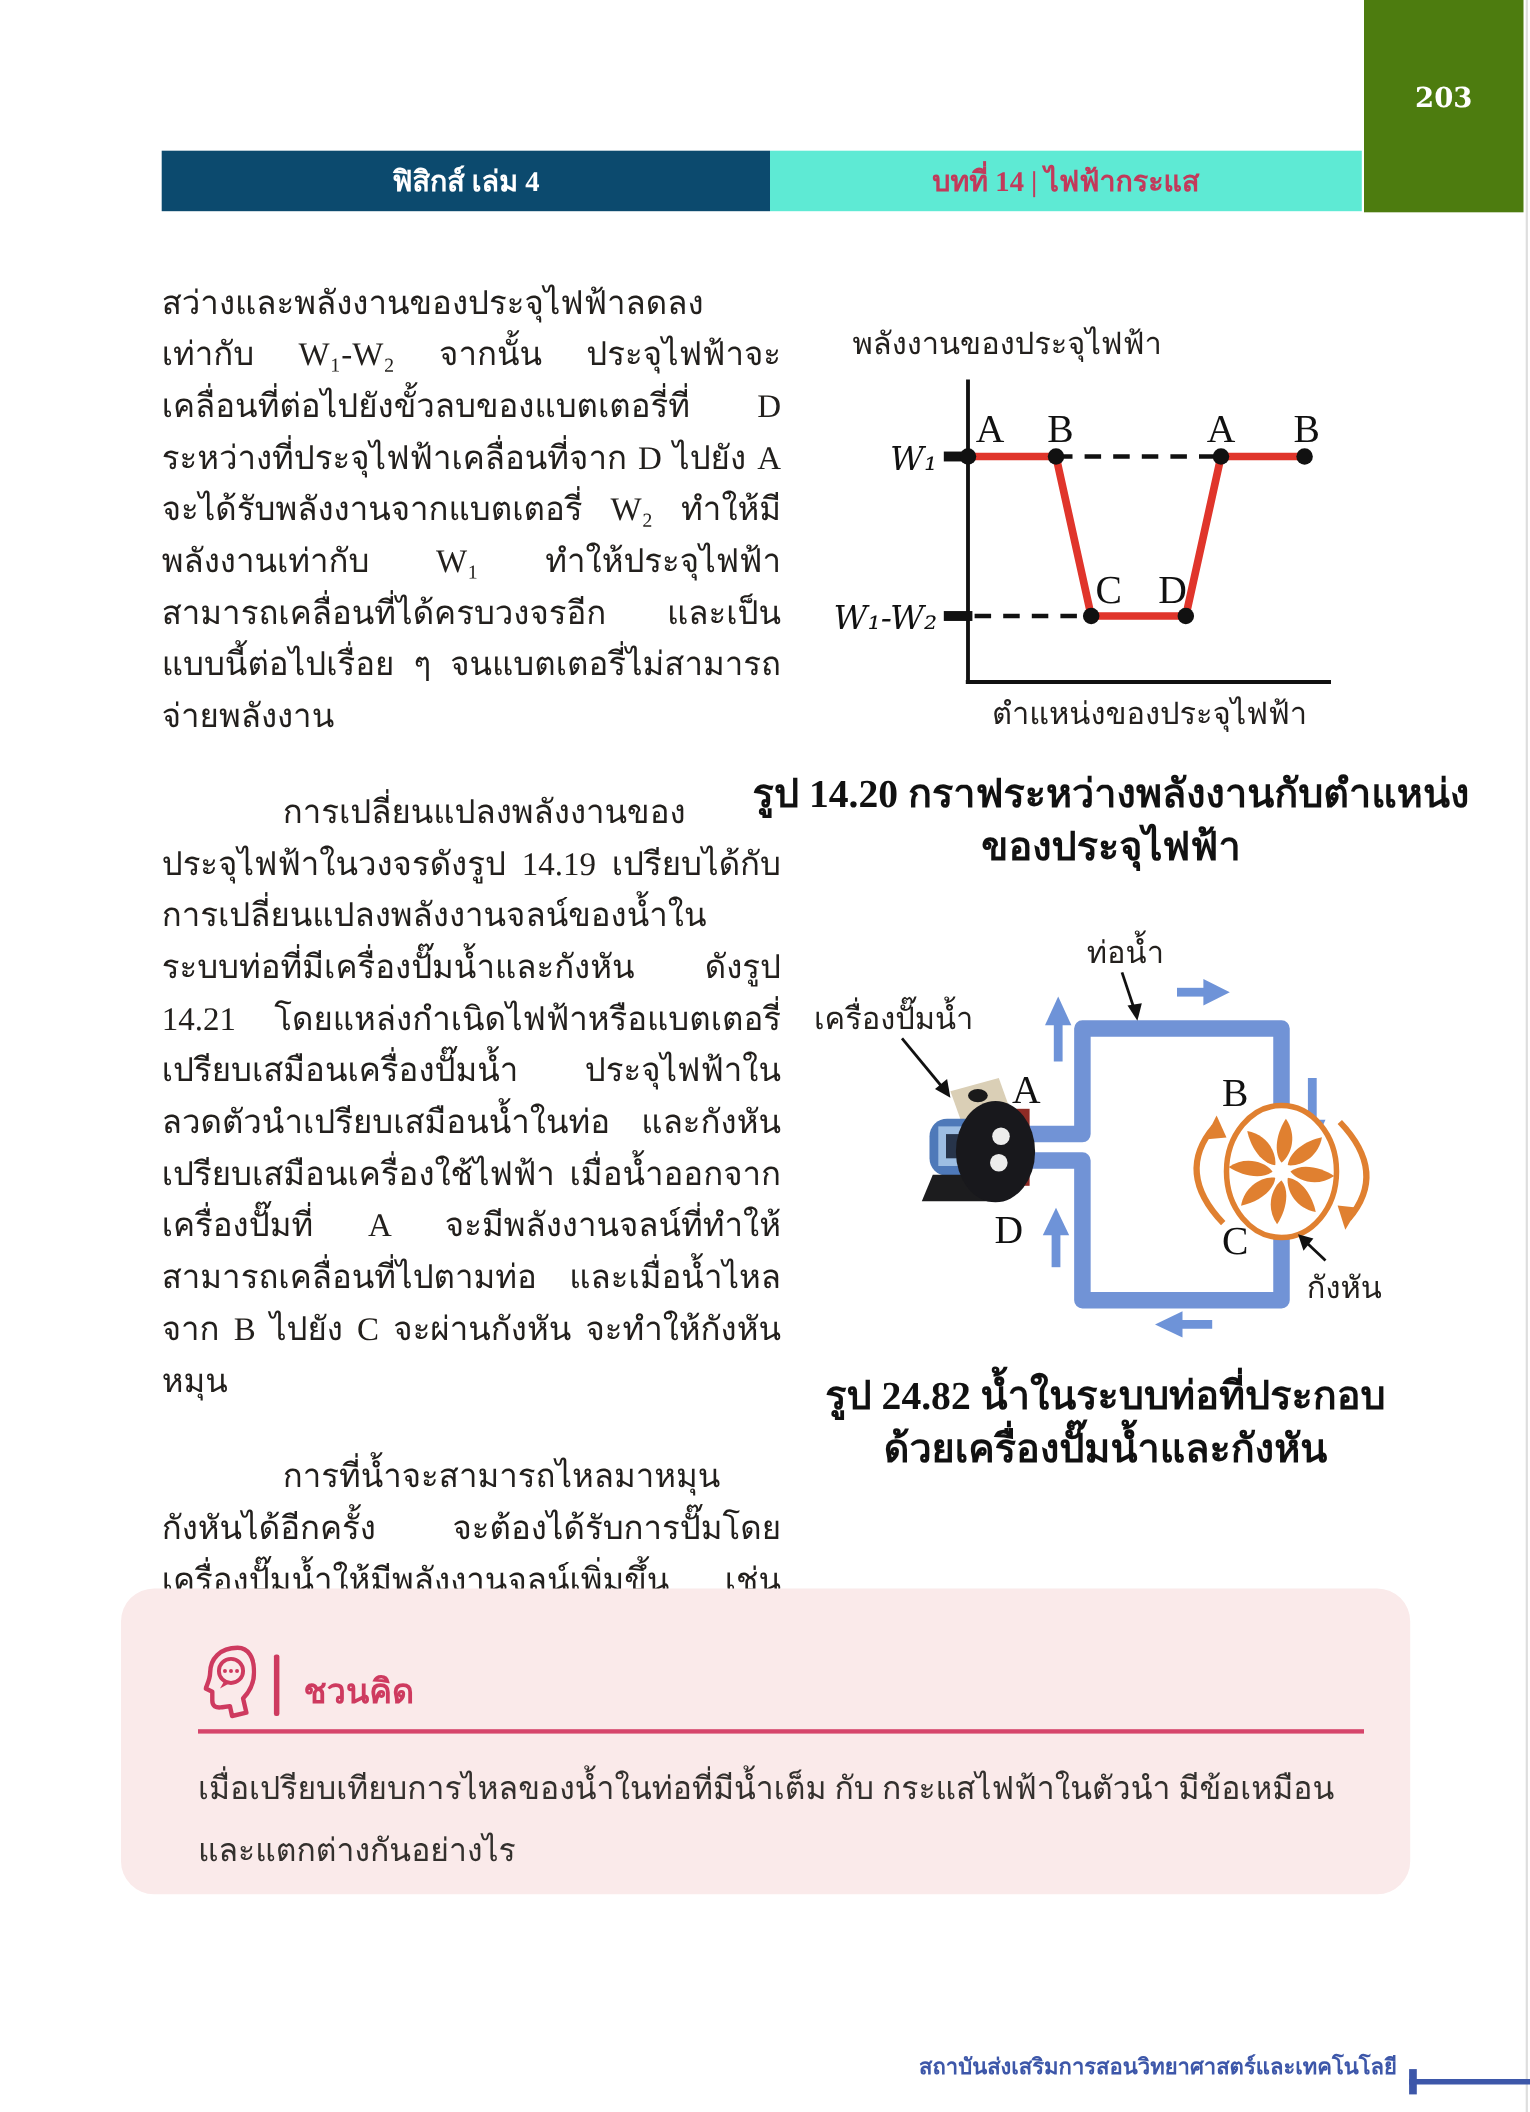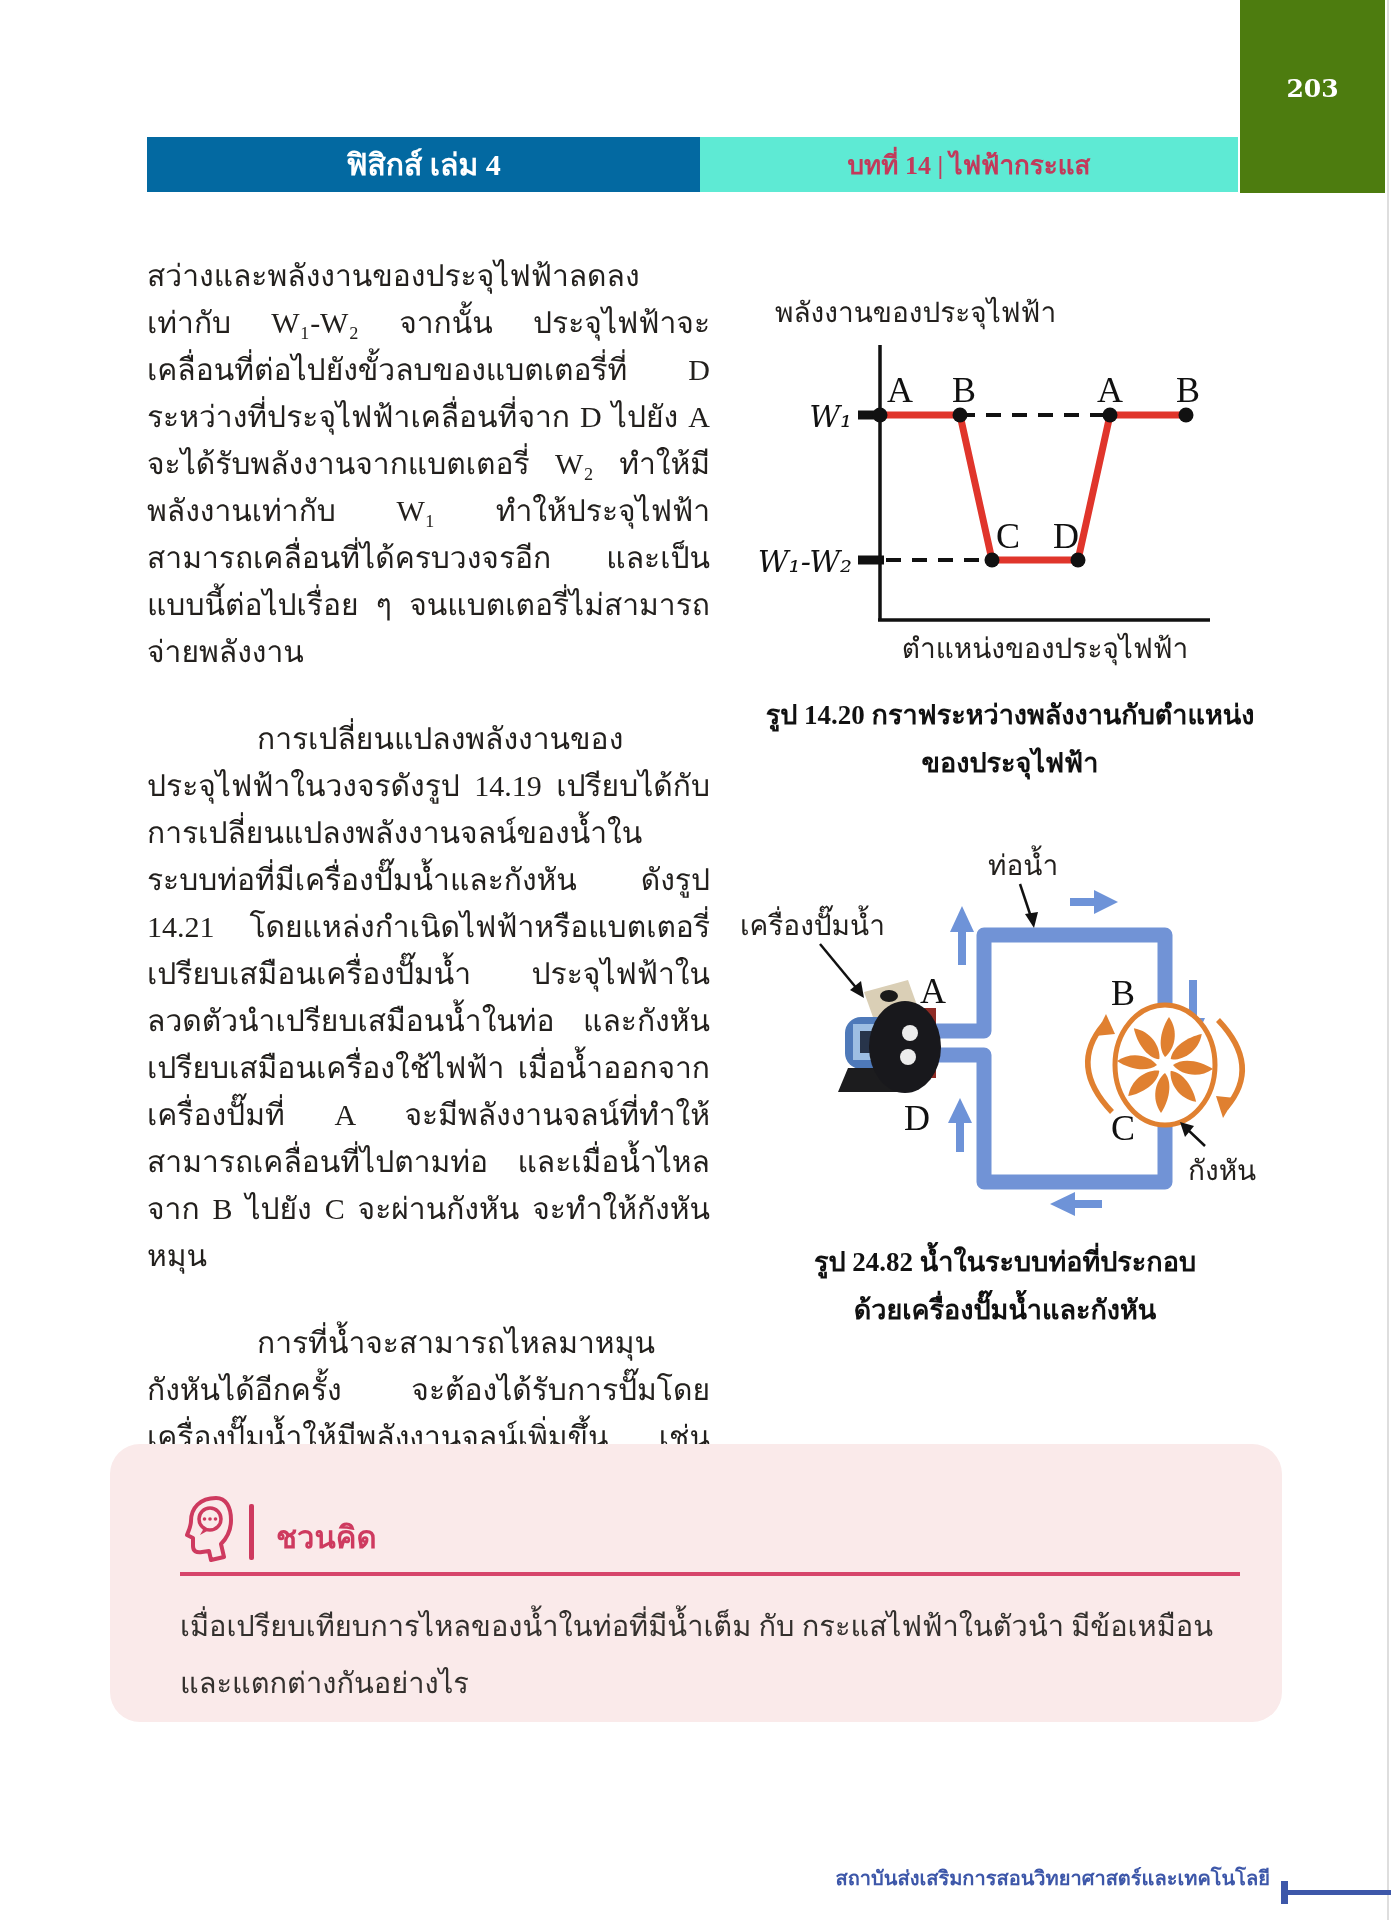--- a/index.html
+++ b/index.html
@@ -1,32 +1,32 @@
 <!DOCTYPE html>
 <html lang="th"><head>
 <meta charset="utf-8">
 <style>
   html,body{margin:0;padding:0;background:#ffffff;}
   .page{position:relative;width:1391px;height:1920px;background:#ffffff;overflow:hidden;
         font-family:"Liberation Serif","DejaVu Serif",serif;color:#23201d;}
   .abs{position:absolute;}
   
   .banner{top:137px;height:55px;display:flex;align-items:center;justify-content:center;}
-  .banner-book{left:147px;width:553px;background:#0369a1;color:#ffffff;font-size:30px;font-weight:700;}
+  .banner-book{left:147px;width:553px;background:#0c4a6e;color:#ffffff;font-size:26px;font-weight:700;}
   .banner-chapter{left:700px;width:538px;background:#5eead4;color:#C23A5B;font-size:26px;font-weight:700;}
   .page-num-block{left:1240px;top:0;width:145px;height:193px;background:#4d7c0f;
         display:flex;align-items:center;justify-content:center;}
   .page-num{color:#ffffff;font-size:25px;font-weight:700;padding-bottom:16px;font-family:"DejaVu Serif",serif;}
   .page-edge{left:1387px;top:0;width:2px;height:1920px;background:#DEDEDE;}
   
   .textcol{left:147px;top:252px;width:563px;font-size:30px;line-height:47px;text-align:justify;color:#23201d;}
   .textcol p{margin:0 0 0 0;}
   .textcol p + p{margin-top:40px;text-indent:110px;}
   
-  .figcap{font-size:27px;font-weight:700;color:#111;text-align:center;}
+  .figcap{font-size:36px;font-weight:700;color:#111;text-align:center;}
   
   .thinkbox{left:110px;top:1444px;width:1172px;height:278px;background:#FAEAEA;border-radius:30px;}
   .think-title{left:276px;top:1512px;font-size:31px;font-weight:700;color:#CE3A5F;}
   .think-bar{left:249px;top:1504px;width:5px;height:56px;background:#CE3A5F;border-radius:2px;}
   .think-line{left:180px;top:1572px;width:1060px;height:4px;background:#D6456B;}
   .think-text{left:180px;top:1598px;width:1046px;font-size:29px;line-height:57px;color:#33302d;text-align:left;}
   
   .footer-text{top:1862px;right:121px;font-size:20px;font-weight:700;color:#3D57A9;}
   .footer-tick{left:1281px;top:1881px;width:7px;height:23px;background:#3D57A9;}
   .footer-line{left:1281px;top:1890px;width:110px;height:5px;background:#3D57A9;}

